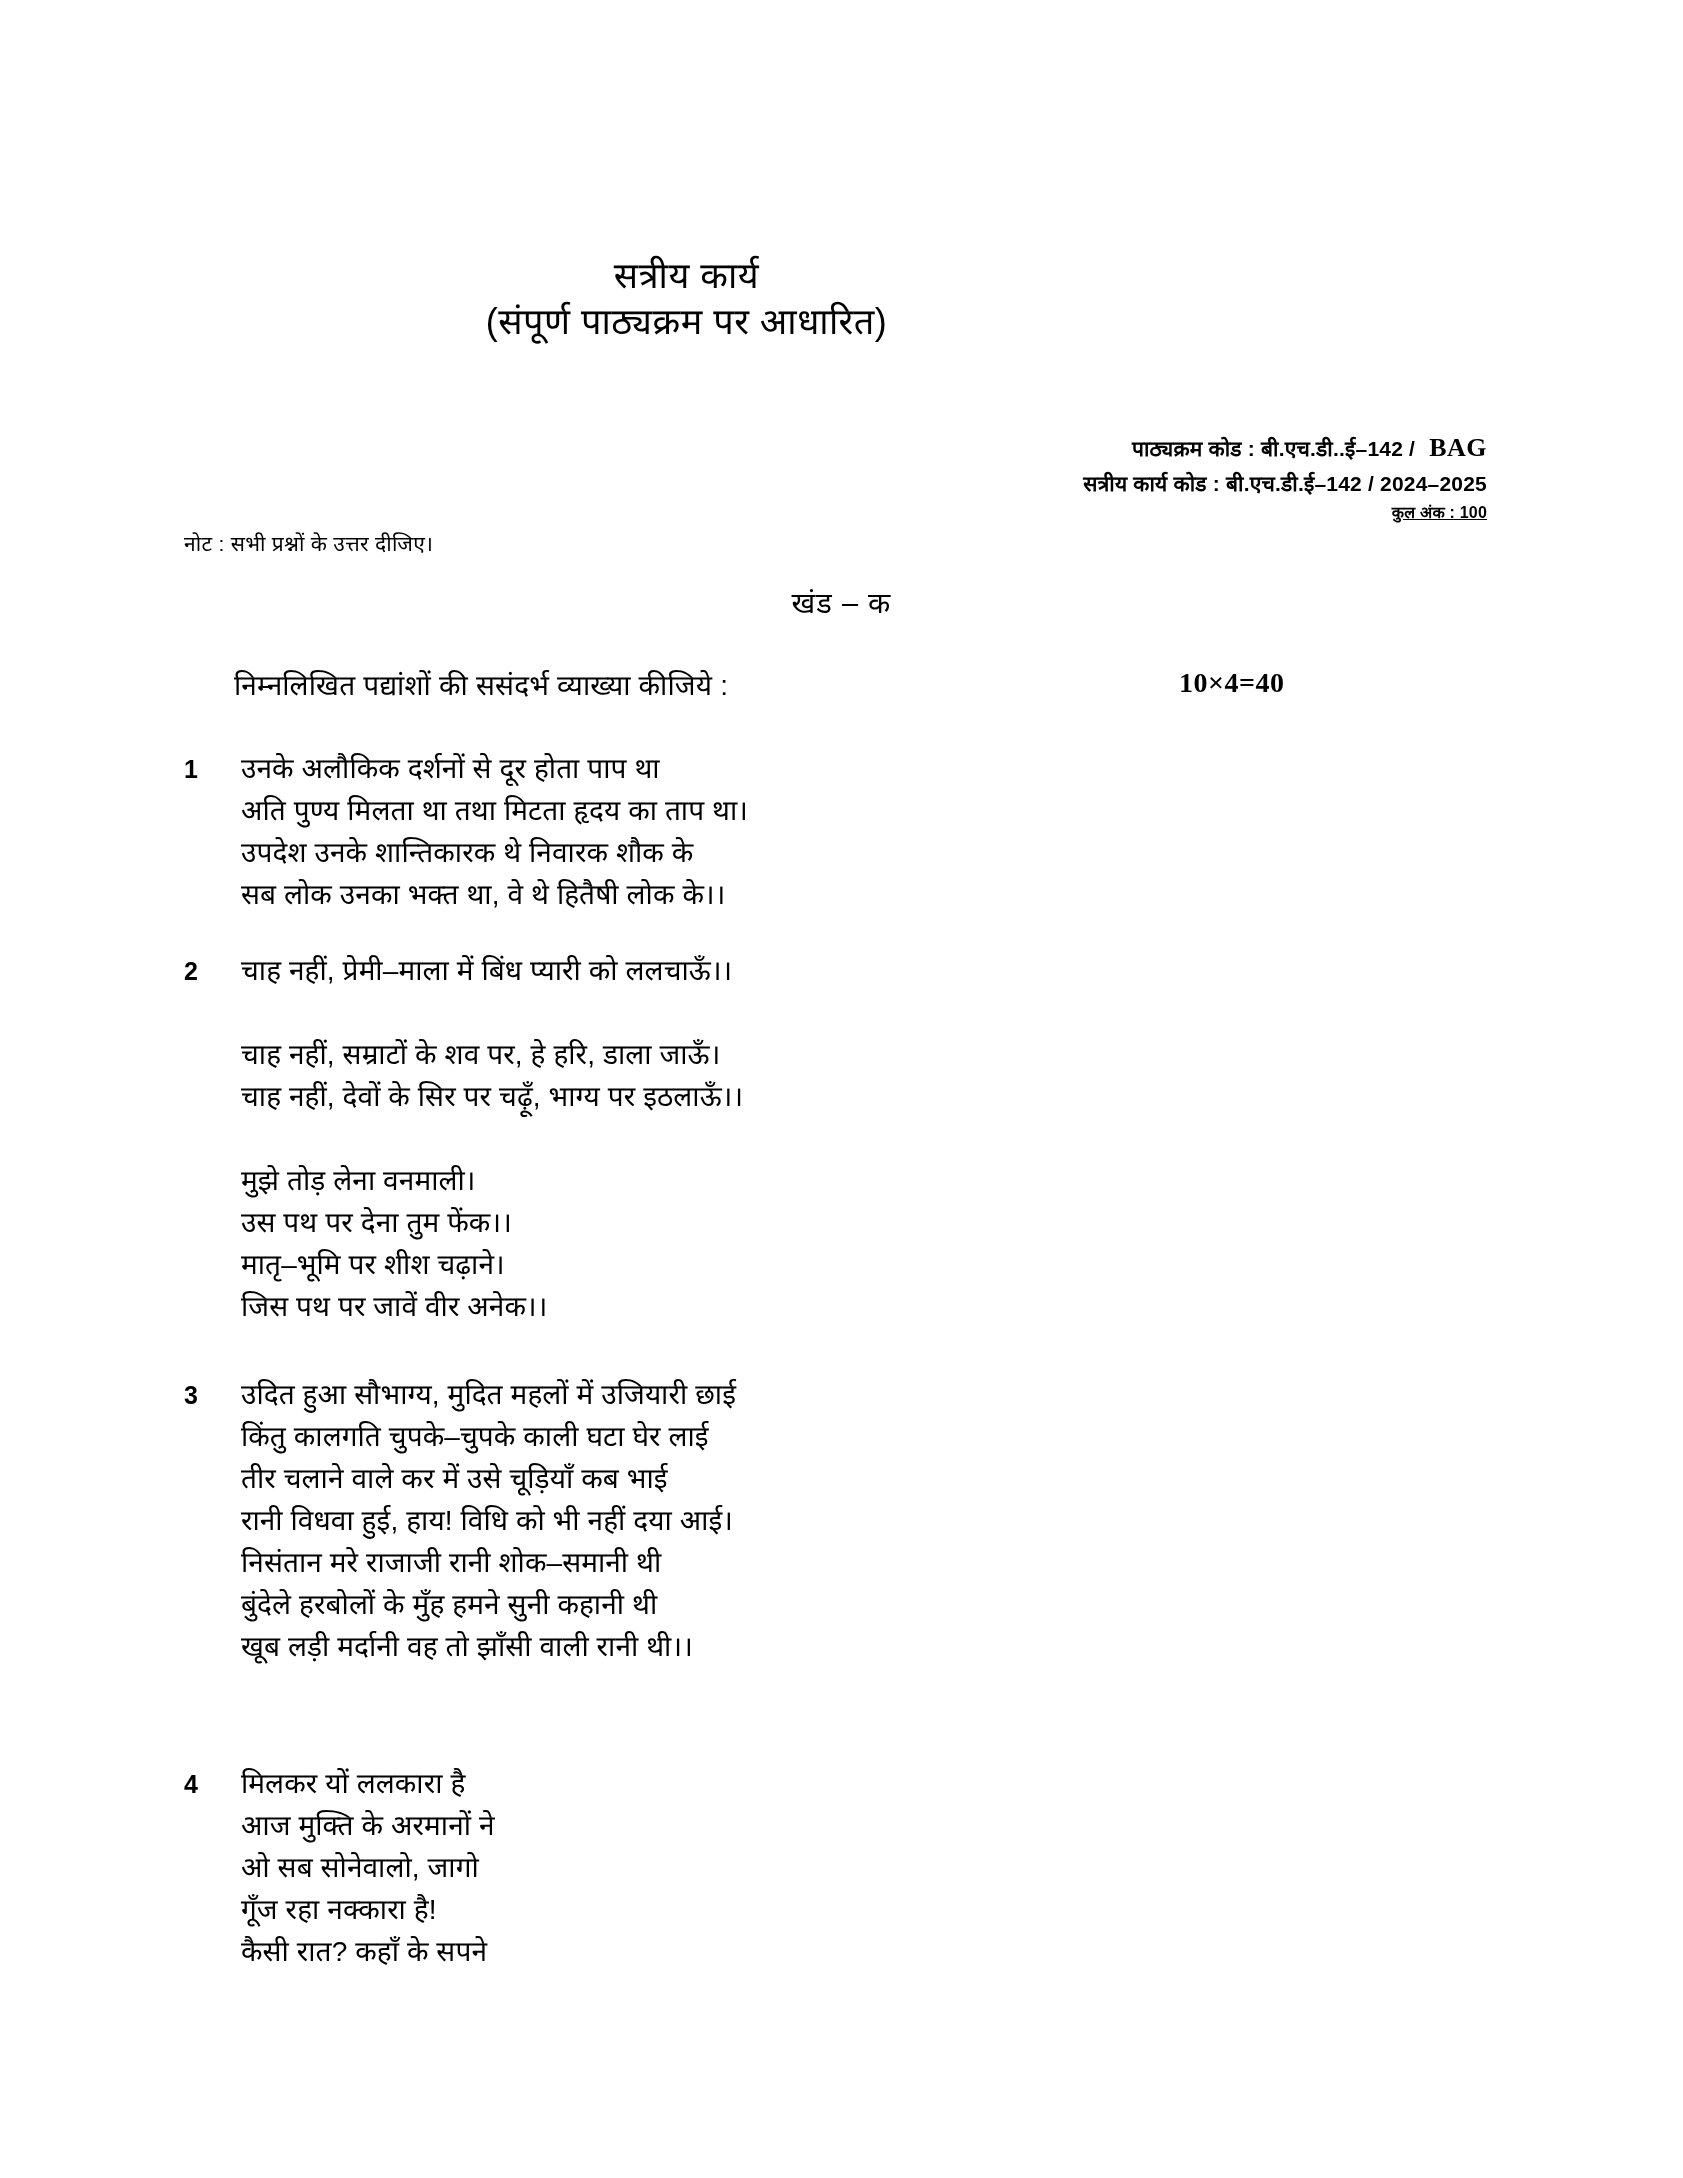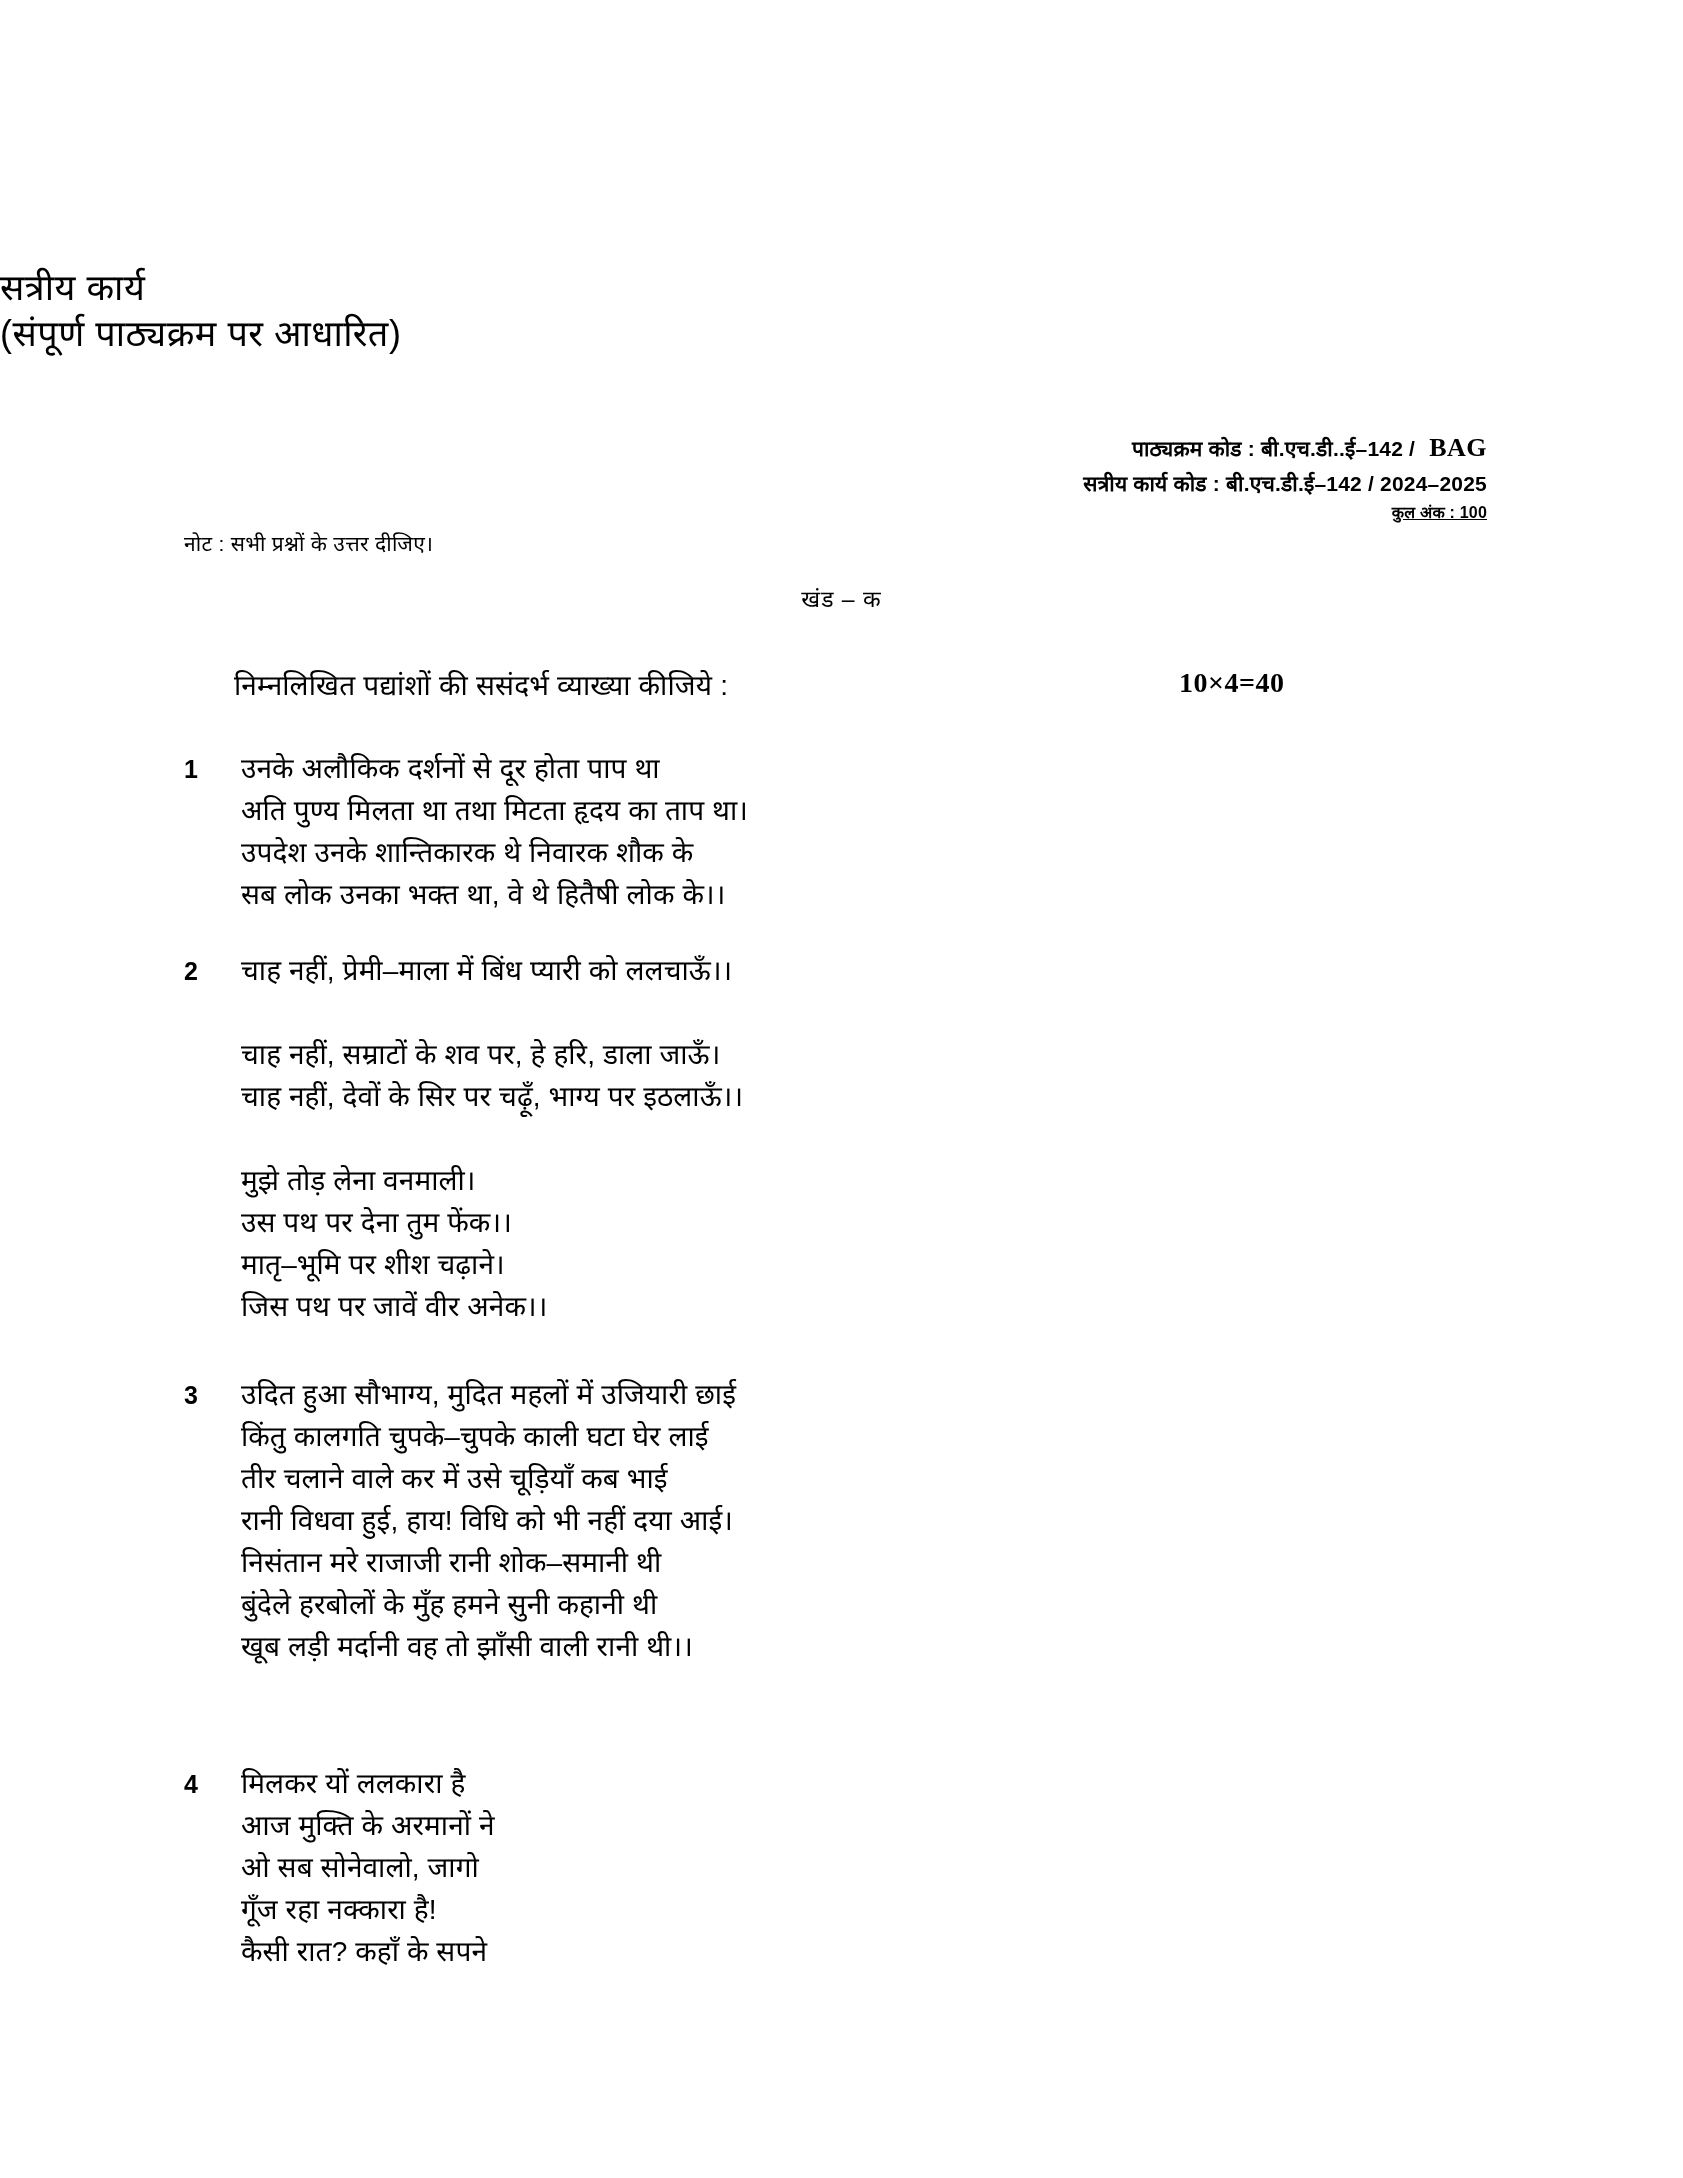--- a/index.html
+++ b/index.html
@@ -18,23 +18,24 @@
     height: 2178px;
     margin: 0 auto;
     background: #ffffff;
     box-sizing: border-box;
     overflow: hidden;
   }
 
   
   .doc-title {
     position: absolute;
-    top: 265px;
+    top: 253px;
     left: 0;
     width: 1373px;
+    text-align: center;
     font-size: 36px;
     line-height: 1.28;
     letter-spacing: 0.5px;
     font-weight: 400;
   }
   .doc-title .line1 { display: block; }
   .doc-title .line2 { display: block; }
 
   
   .code-block {
@@ -67,21 +68,21 @@
     white-space: nowrap;
   }
 
   
   .section-heading {
     position: absolute;
     top: 582px;
     left: 0;
     width: 1683px;
     text-align: center;
-    font-size: 23px;
+    font-size: 29px;
     letter-spacing: 1px;
   }
 
   
   .instruction-row {
     position: absolute;
     top: 665px;
     left: 234px;
     width: 1277px;
   }

